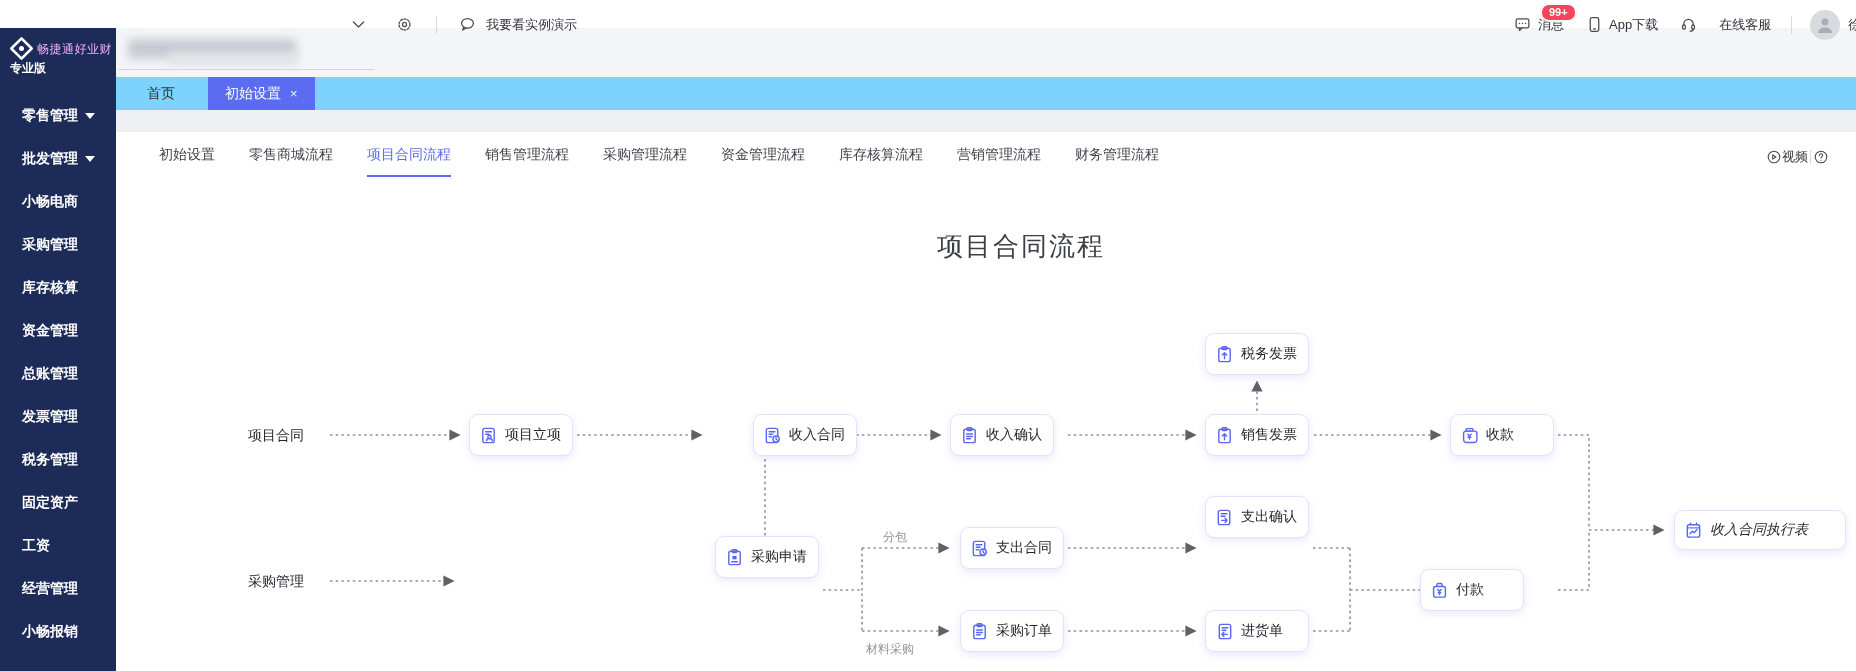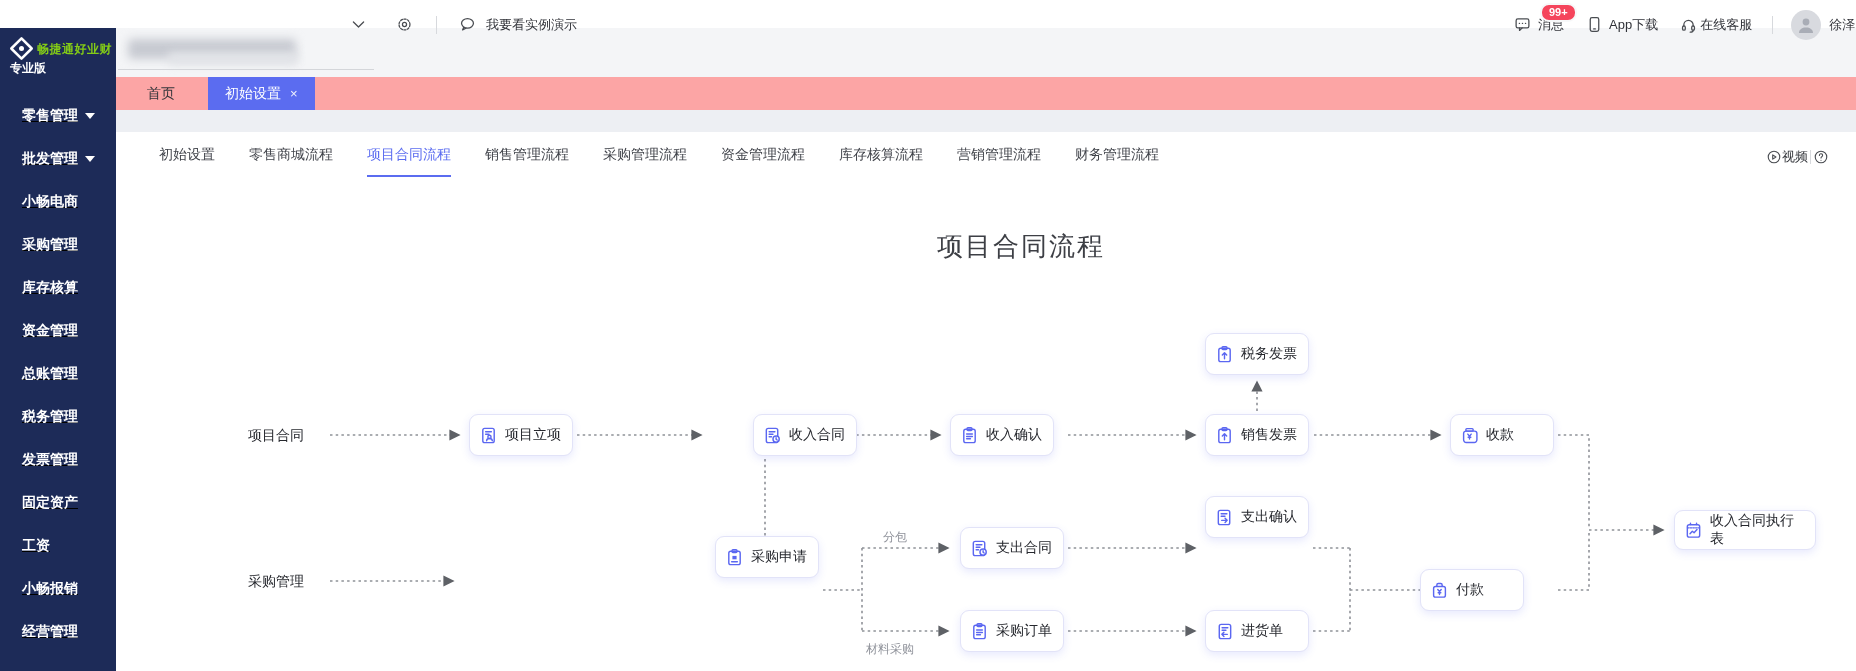--- a/index.html
+++ b/index.html
@@ -15,48 +15,48 @@
   .hicon *{fill:none;stroke:#4a4d52;stroke-width:1.5;stroke-linecap:round;stroke-linejoin:round;}
   .htext{font-size:13px;color:#303238;}
   .vdiv{width:1px;height:18px;background:#d7d9dd;}
   .search-line{left:118px;top:69px;width:256px;height:1px;background:#d4d6da;}
   .blur1{left:128px;top:39px;width:168px;height:20px;background:#c7cad1;border-radius:4px;filter:blur(5px);}
   .blur2{left:168px;top:52px;width:130px;height:13px;background:#e2e4e8;border-radius:4px;filter:blur(4px);}
   .badge{position:absolute;top:-13px;left:26px;background:#f5455c;color:#fff;font-size:11px;font-weight:bold;
          padding:1px 7px;border-radius:9px;border:2px solid #f7f8f9;line-height:13px;}
   .avatar{width:30px;height:30px;border-radius:50%;background:#d8dadf;display:flex;align-items:center;justify-content:center;overflow:hidden;}
   
-  .ptabs{left:116px;top:77px;width:1740px;height:33px;background:#fca5a5;display:flex;align-items:stretch;}
+  .ptabs{left:116px;top:77px;width:1740px;height:33px;background:#7dd3fc;display:flex;align-items:stretch;}
   .ptab-home{display:flex;align-items:center;padding:0 21px;font-size:14px;color:#33353a;}
   .ptab-act{display:flex;align-items:center;gap:9px;padding:0 17px;font-size:14px;color:#fff;background:#5b6cf0;}
   .ptab-x{font-size:13px;opacity:.9;cursor:pointer;}
   
   .sidebar{left:0;top:28px;width:116px;height:643px;background:#1d2b58;}
   .logo-ic{position:absolute;left:9px;top:8px;}
-  .brand{position:absolute;left:37px;top:13px;font-size:12px;color:#84cc16;font-weight:bold;letter-spacing:.5px;white-space:nowrap;}
+  .brand{position:absolute;left:37px;top:13px;font-size:12px;color:#f0abfc;font-weight:normal;letter-spacing:.5px;white-space:nowrap;}
   .edition{position:absolute;left:10px;top:32px;font-size:12px;color:#fff;font-weight:bold;}
-  .smenu{position:absolute;left:0;top:66px;width:136px;text-decoration:underline;}
+  .smenu{position:absolute;left:0;top:66px;width:136px;}
   .sitem{height:43px;display:flex;align-items:center;padding-left:22px;color:#fff;font-size:14px;font-weight:bold;cursor:pointer;}
   .caret{width:0;height:0;border-left:5px solid transparent;border-right:5px solid transparent;border-top:6px solid #fff;margin-left:7px;}
   
   .grayband{left:116px;top:110px;width:1740px;height:22px;background:#edeff3;}
   .content{left:116px;top:132px;width:1740px;height:539px;background:#fff;}
   .ftabs{position:absolute;left:43px;top:14px;display:flex;gap:34px;font-size:14px;color:#40434a;}
   .ftab{padding-bottom:11px;cursor:pointer;}
   .ftab.on{color:#5b6cf0;border-bottom:2px solid #5b6cf0;}
   .helpbar{position:absolute;left:1650px;top:16px;display:flex;align-items:center;gap:0;font-size:13px;color:#33353a;white-space:nowrap;}
   .helpbar svg{width:16px;height:16px;}
   .helpbar svg *{fill:none;stroke:#4a4d52;stroke-width:1.4;stroke-linecap:round;stroke-linejoin:round;}
   .dtitle{position:absolute;left:821px;top:97px;font-size:26px;color:#3d3f45;letter-spacing:2px;}
   
   .edges{left:0;top:0;width:1856px;height:671px;pointer-events:none;}
   .fnode{position:absolute;width:104px;height:42px;box-sizing:border-box;background:#fff;border:1px solid #e2e3f8;
          border-radius:9px;box-shadow:0 3px 9px rgba(88,102,240,.14);display:flex;align-items:center;gap:7px;
          padding:0 9px;font-size:14px;color:#26282e;cursor:pointer;}
-  .fnode.wide{width:142px;}
+  .fnode.wide{width:172px;font-style:italic;}
   .nicon{width:19px;height:19px;flex:0 0 auto;}
   .nicon *{fill:none;stroke:#5b67f1;stroke-width:1.5;stroke-linecap:round;stroke-linejoin:round;}
   .rowlab{position:absolute;font-size:14px;color:#26282e;}
   .edgelab{position:absolute;font-size:12px;color:#8f929a;}
 </style>
 </head>
 <body>
 
 <svg width="0" height="0" style="position:absolute">
   <defs>
@@ -152,21 +152,21 @@
   </div>
   <span style="width:6px"></span>
   <div style="display:flex;align-items:center;gap:6px;">
     <svg class="hicon" viewBox="0 0 20 20">
         <rect x="5" y="2" width="10" height="16" rx="2"></rect>
         <path d="M9 15.2h2"></path>
       </svg>
     <span class="htext">App下载</span>
   </div>
   <span style="width:6px"></span>
-  <div style="display:flex;align-items:flex-end;gap:3px;">
+  <div style="display:flex;align-items:flex-start;gap:22px;">
     <svg class="hicon" viewBox="0 0 20 20">
         <path d="M4.5 11V9.5a5.5 5.5 0 0 1 11 0V11"></path>
         <rect x="3" y="10.5" width="3.2" height="5" rx="1.5"></rect>
         <rect x="13.8" y="10.5" width="3.2" height="5" rx="1.5"></rect>
         <path d="M15.5 15.5c0 1.5-1.5 2.3-3.5 2.3"></path>
       </svg>
     <span class="htext">在线客服</span>
   </div>
   <span style="width:4px"></span>
   <div class="vdiv"></div>
@@ -215,36 +215,36 @@
     <div class="sitem">
         <span>库存核算</span>
       </div>
     <div class="sitem">
         <span>资金管理</span>
       </div>
     <div class="sitem">
         <span>总账管理</span>
       </div>
     <div class="sitem">
+        <span>发票管理</span>
+      </div>
+    <div class="sitem">
         <span>税务管理</span>
       </div>
     <div class="sitem">
-        <span>发票管理</span>
-      </div>
-    <div class="sitem">
         <span>固定资产</span>
       </div>
     <div class="sitem">
         <span>工资</span>
       </div>
     <div class="sitem">
+        <span>经营管理</span>
+      </div>
+    <div class="sitem">
         <span>小畅报销</span>
-      </div>
-    <div class="sitem">
-        <span>经营管理</span>
       </div>
   </div>
 </div>
 
 <div class="abs grayband"></div>
 <div class="abs content">
   <div class="ftabs">
     <div class="ftab">初始设置</div>
     <div class="ftab">零售商城流程</div>
     <div class="ftab on">项目合同流程</div>

